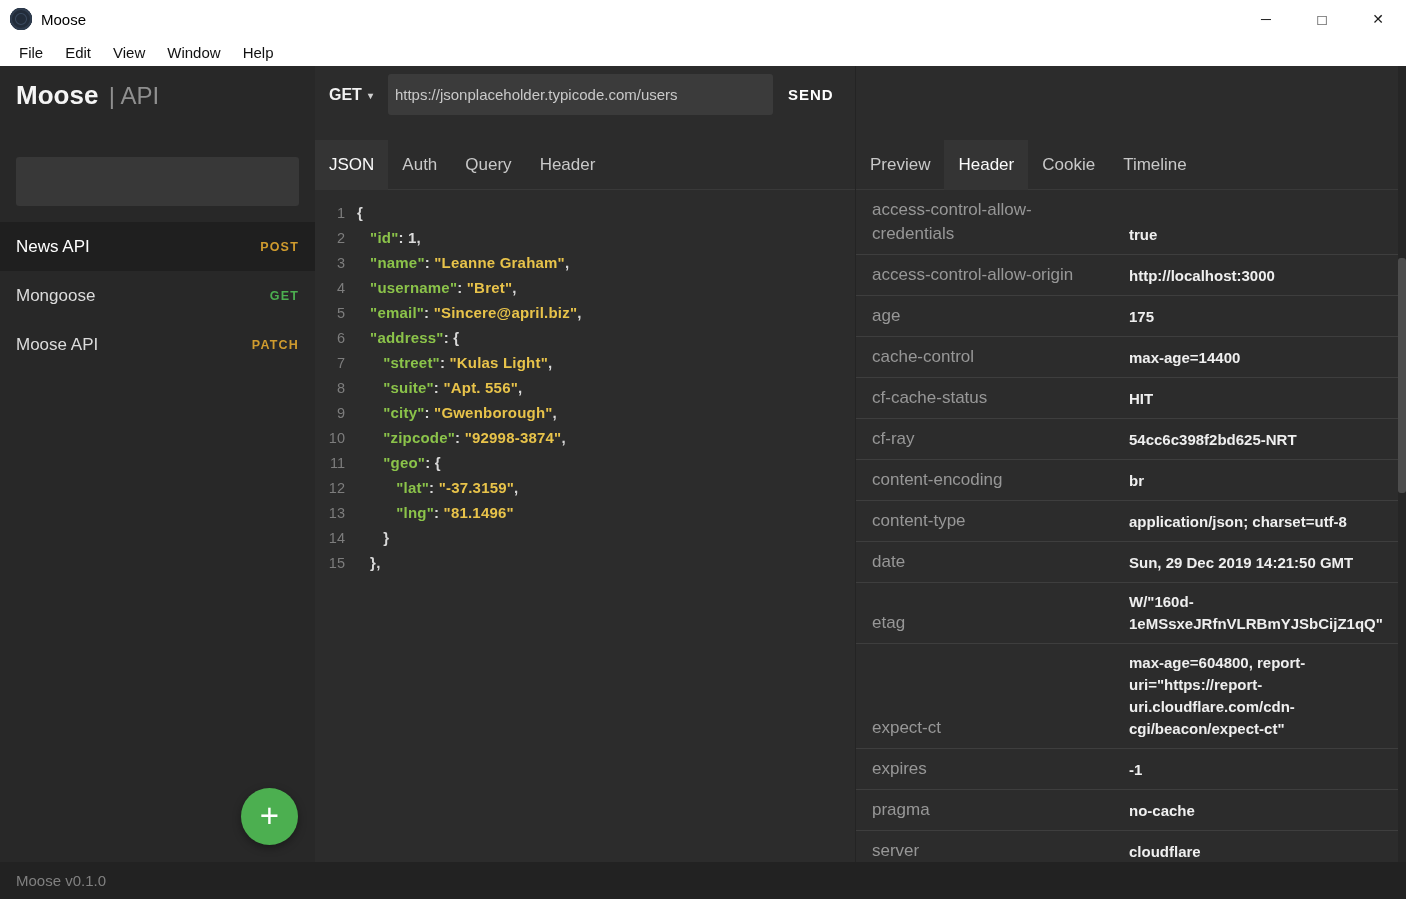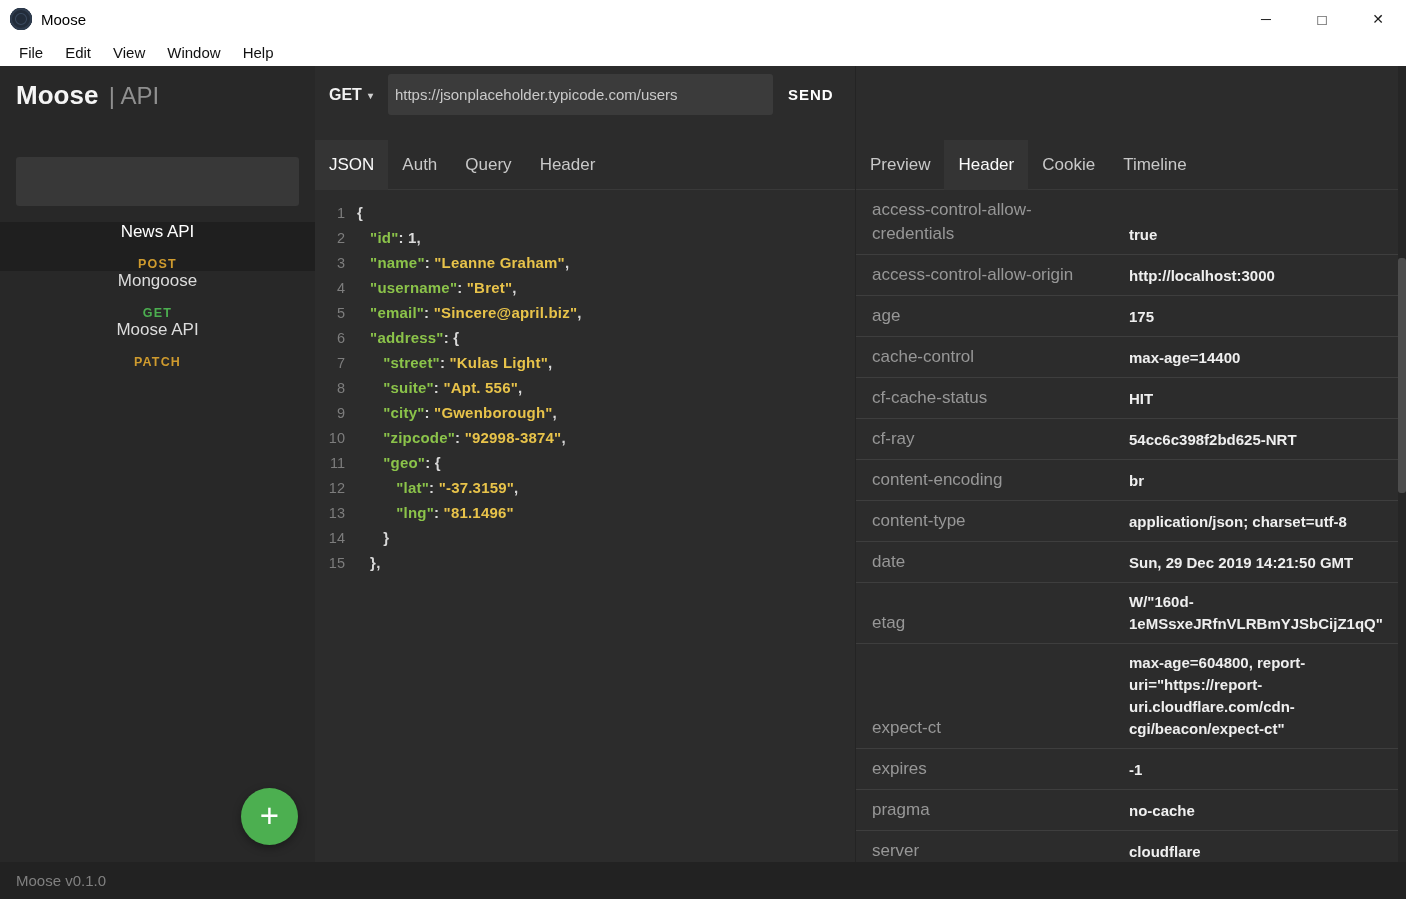--- a/index.html
+++ b/index.html
@@ -29,21 +29,21 @@
 
   
   .sidebar { width:315px; background:#282828; position:relative; flex:0 0 auto; }
   .side-brand { padding:14px 16px 0; line-height:30px; }
   .brand-main { font-size:26px; font-weight:bold; color:#f5f5f5; }
   .brand-suffix { font-size:24px; color:#8f8f8f; margin-left:6px; }
   .side-search { display:block; width:283px; height:49px; margin:43px 16px 0; background:#383838;
                  border:none; border-radius:3px; color:#dddddd; font-size:16px; padding:0 14px; outline:none;
                  font-family:"Liberation Sans", sans-serif; }
   .side-list { margin-top:16px; }
-  .side-item { height:49px; display:flex; align-items:center; justify-content:space-between; padding:0 16px; cursor:default;flex-direction:column; }
+  .side-item { height:49px; display:flex; align-items:center; justify-content:space-between; padding:0 16px; cursor:default; }
   .side-item.active { background:#1f1f1f; }
   .side-name { font-size:17px; color:#dcdcdc; }
   .side-item.active .side-name { color:#ffffff; }
   .method-badge { font-size:12.5px; font-weight:bold; letter-spacing:1.2px; }
   .fab { position:absolute; right:17px; bottom:17px; width:57px; height:57px; border-radius:50%;
          background:var(--fab); display:flex; align-items:center; justify-content:center;
          box-shadow:0 3px 8px rgba(0,0,0,.35); cursor:default; }
   .fab span { color:#ffffff; font-size:33px; font-weight:300; line-height:1; margin-top:-3px; }
 
   

